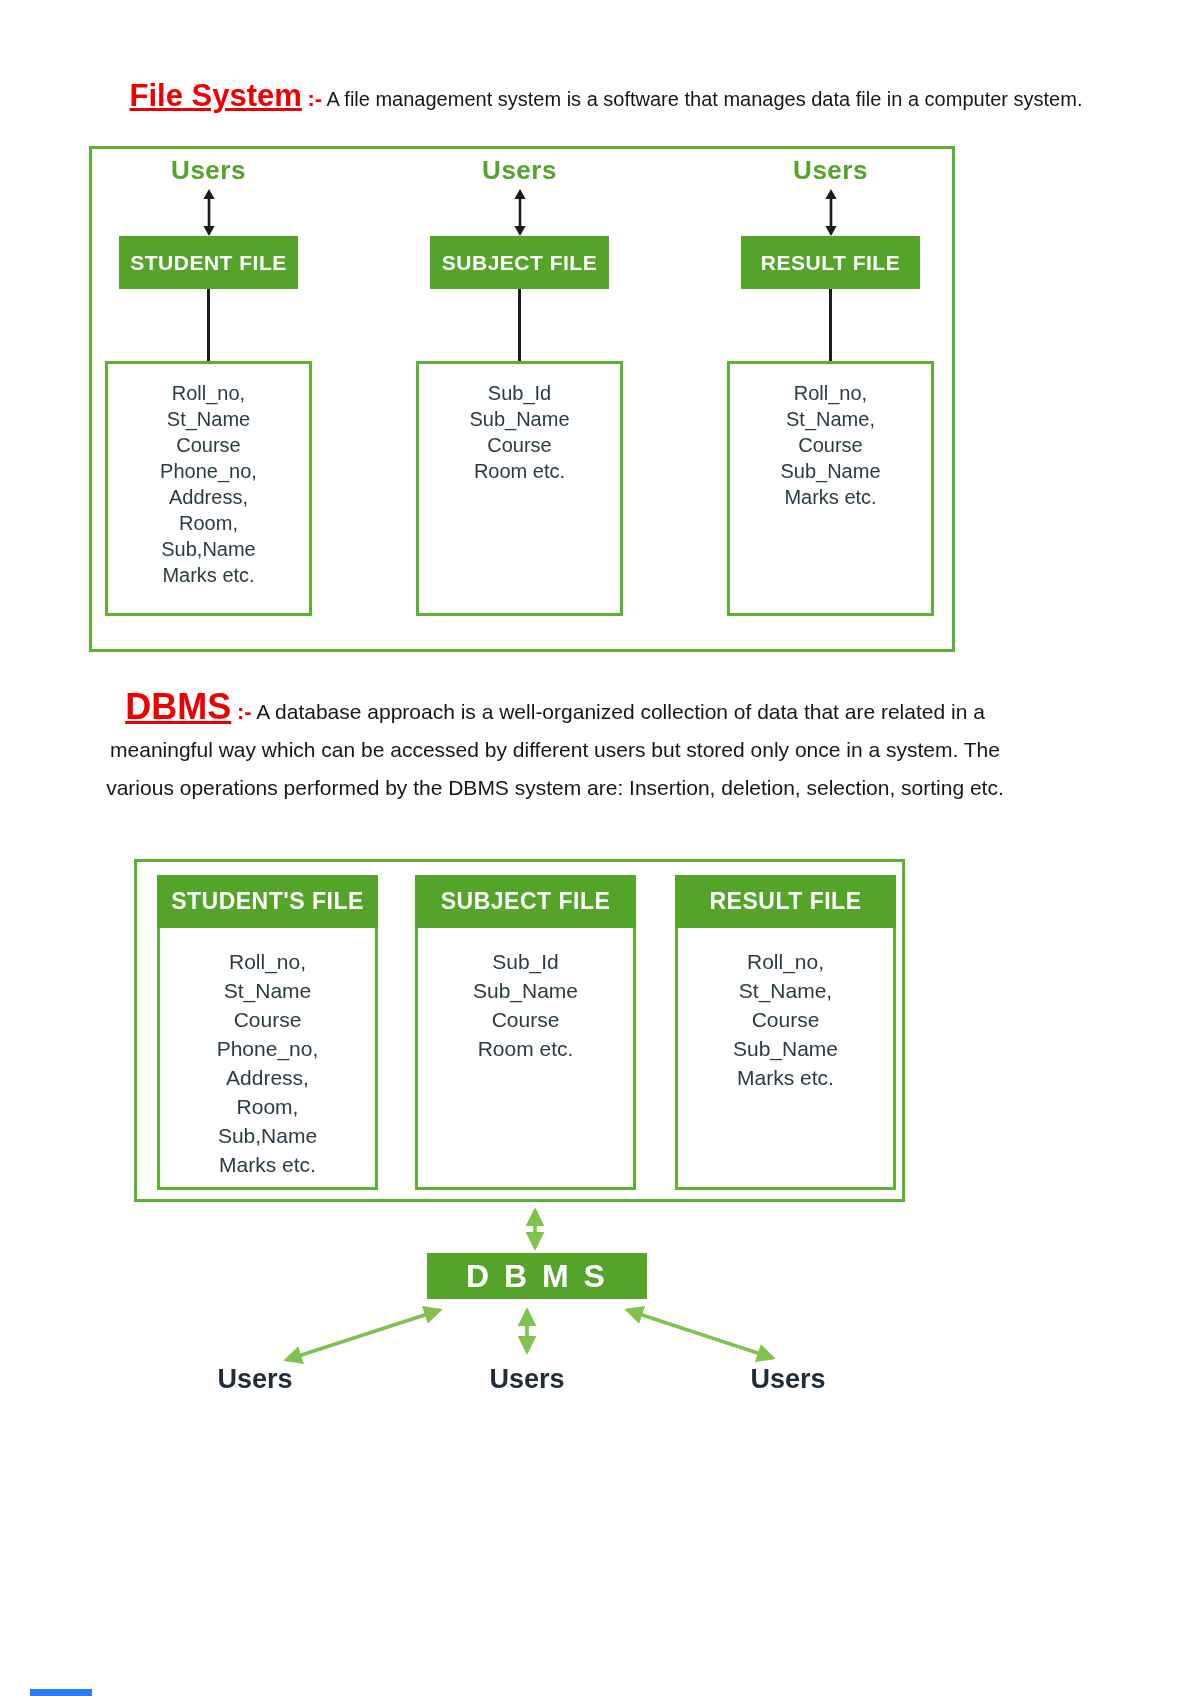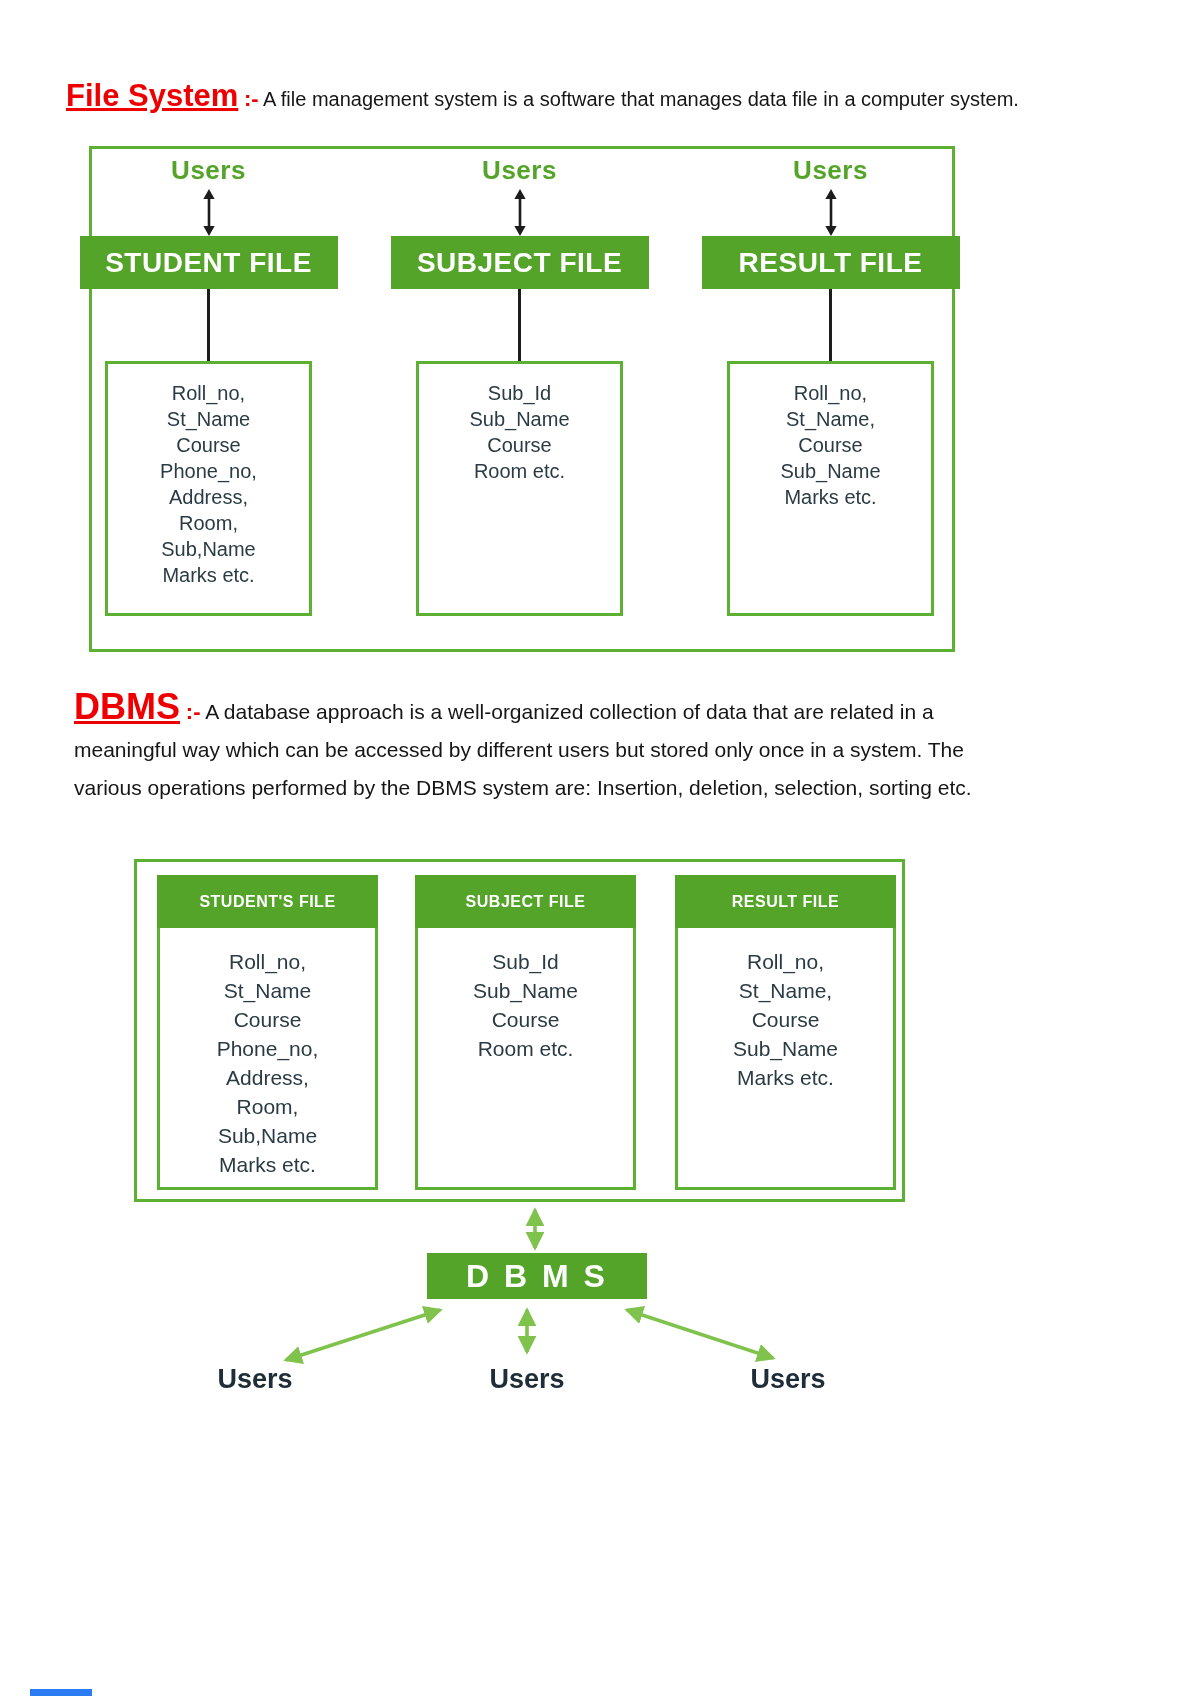--- a/index.html
+++ b/index.html
@@ -2,47 +2,47 @@
 <html><head>
 <meta charset="utf-8">
 <style>
   html,body{margin:0;padding:0;}
   body{
     width:1200px;height:1696px;background:#ffffff;position:relative;
     font-family:"Liberation Sans", sans-serif;color:#1c1c1c;overflow:hidden;
   }
 
   
-  .heading-block{position:absolute;left:66px;}
+  .heading-block{position:absolute;left:66px;text-align:center;}
   .h-title{color:#ee0000;font-weight:bold;text-decoration:underline;text-decoration-thickness:3px;}
   .h-sep{color:#ee0000;font-weight:bold;}
   #fs-heading{top:78px;width:1080px;font-size:20px;color:#161616;}
   #fs-heading .h-title{font-size:31px;}
   #fs-heading .h-sep{font-size:22px;}
   #dbms-heading{top:688px;width:962px;font-size:21px;line-height:38px;color:#161616;margin-left:8px;}
   #dbms-heading .h-title{font-size:36px;}
   #dbms-heading .h-sep{font-size:22px;}
 
   
   .fs-outer{position:absolute;left:89px;top:146px;width:860px;height:500px;border:3px solid #5cb032;background:#fff;}
   .fs-col{position:absolute;top:0;width:213px;display:flex;flex-direction:column;align-items:center;}
   .fs-col.c0{left:10px;} .fs-col.c1{left:321px;} .fs-col.c2{left:632px;}
   .users-green{margin-top:6px;font-size:26px;font-weight:bold;color:#55a42a;letter-spacing:0.5px;}
   .varrow{margin-top:3px;}
-  .file-header{width:258px;height:53px;background:#55a42a;color:#ffffff;font-weight:bold;font-size:28px;
+  .file-header{width:179px;height:53px;background:#55a42a;color:#ffffff;font-weight:bold;font-size:21px;
     display:flex;align-items:center;justify-content:center;letter-spacing:0.5px;}
   .connector{width:3px;height:72px;background:#1c1c1c;}
   .detail-box{width:201px;height:233px;border:3px solid #5cb032;background:#fff;padding-top:16px;
     text-align:center;font-size:20px;line-height:26px;color:#2a3b44;font-weight:500;}
 
   
   .dbms-outer{position:absolute;left:134px;top:859px;width:765px;height:337px;border:3px solid #5cb032;background:#fff;}
   .card{position:absolute;top:13px;width:221px;}
   .card.k0{left:20px;} .card.k1{left:278px;} .card.k2{left:538px;}
-  .card-header{width:221px;height:53px;background:#55a42a;color:#fff;font-weight:bold;font-size:16px;
+  .card-header{width:221px;height:53px;background:#55a42a;color:#fff;font-weight:bold;font-size:23px;
     display:flex;align-items:center;justify-content:center;letter-spacing:0.5px;}
   .card-body{width:215px;height:240px;border:3px solid #5cb032;border-top:none;background:#fff;padding-top:19px;
     text-align:center;font-size:21px;line-height:29px;color:#2a3b44;font-weight:500;}
 
   .dbms-box{position:absolute;left:427px;top:1253px;width:220px;height:46px;background:#55a42a;color:#fff;
     font-weight:bold;font-size:32px;letter-spacing:3px;display:flex;align-items:center;justify-content:center;}
   .users-dark{position:absolute;top:1364px;width:140px;text-align:center;font-size:27px;font-weight:bold;color:#1e2d37;}
   #users-b0{left:185px;} #users-b1{left:457px;} #users-b2{left:718px;}
 
   #arrow-overlay{position:absolute;left:134px;top:1200px;}

